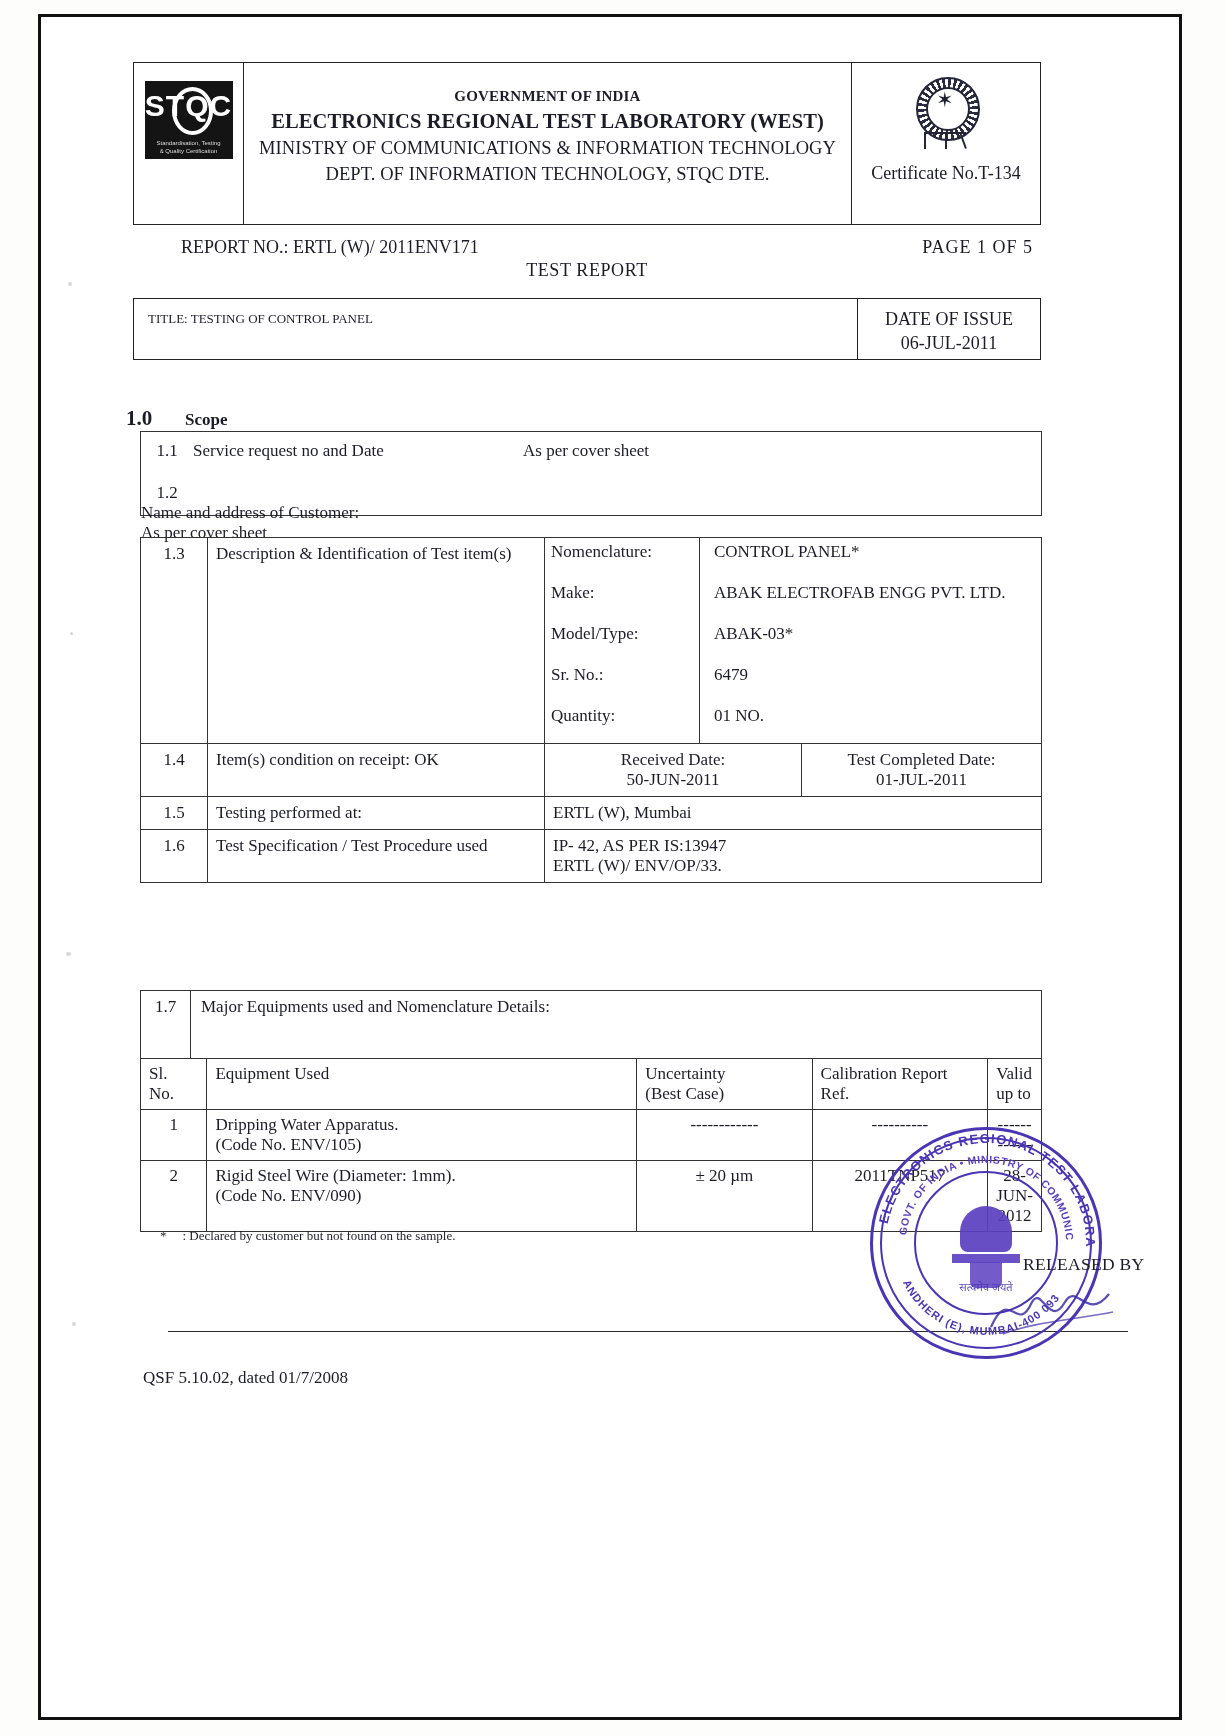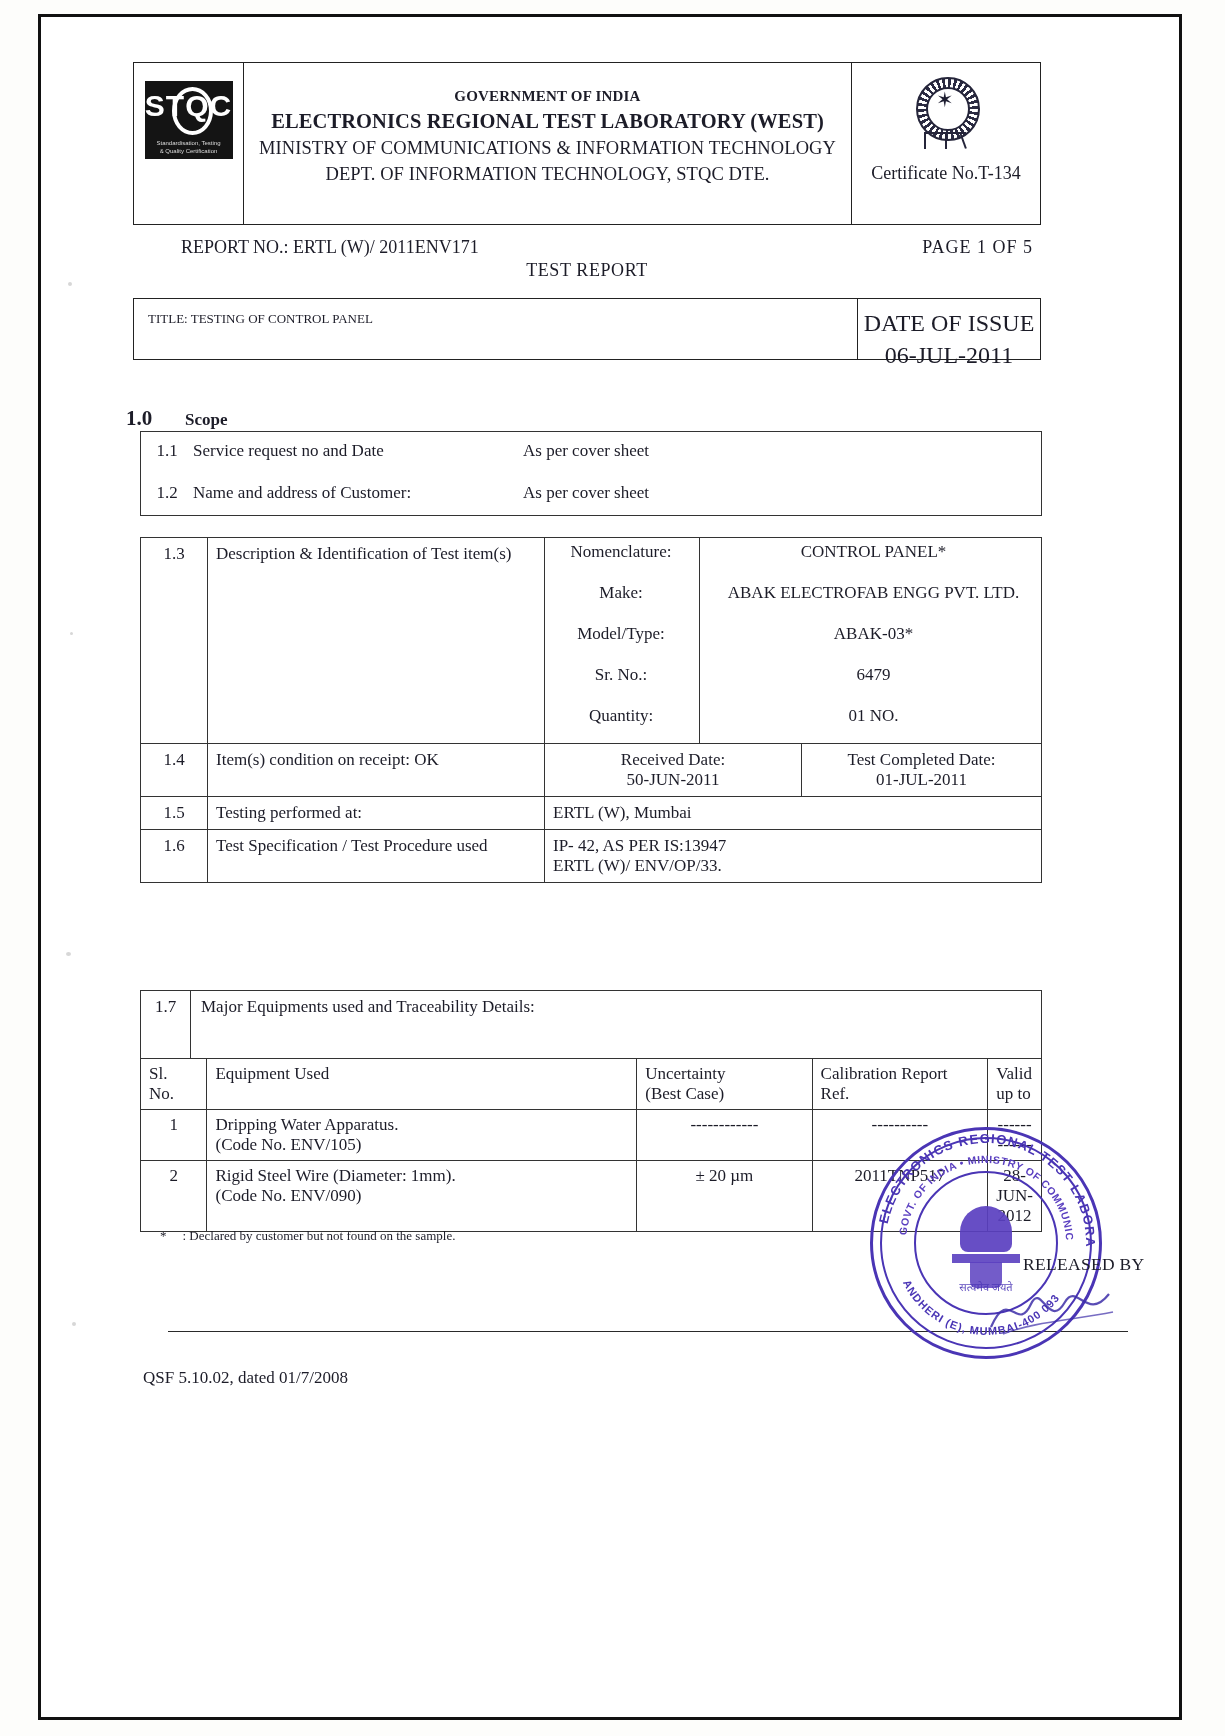--- a/index.html
+++ b/index.html
@@ -205,21 +205,21 @@
     border-right: 1.5px solid #222;
     box-sizing: border-box;
     padding: 12px 0 0 14px;
     font-size: 13px;
   }
   .title-right {
     width: 182px;
     box-sizing: border-box;
     text-align: center;
     padding-top: 8px;
-    font-size: 24px;
+    font-size: 18px;
     line-height: 1.35;
   }
 
   
   .scope-head {
     position: absolute;
     left: 78px; top: 374px;
     font-size: 19px;
     font-weight: bold;
   }
@@ -251,21 +251,21 @@
     border-collapse: collapse;
     font-size: 17px;
   }
   .info-table td {
     border: 1.1px solid #333;
     padding: 6px 8px;
     vertical-align: top;
   }
   .c-idx { width: 50px; text-align: center; }
   .c-lbl { width: 320px; }
-  .pair-row { height: 41px; text-align: center; }
+  .pair-row { height: 41px; }
   .nest { width: 100%; border-collapse: collapse; }
   .nest td {
     border: none;
     padding: 4px 8px 4px 0;
     vertical-align: top;
   }
   .nest td.k { width: 140px; border-right: 1.1px solid #333; padding-left: 6px;}
   .nest td.v { padding-left: 14px; }
   .ctr { text-align: center; }
 
@@ -442,21 +442,21 @@
       <span class="num">1.0</span>
       <span class="txt">Scope</span>
     </div>
 
     <div class="scope-box">
       <div class="scope-line">
         <span class="idx">1.1</span>
         <span class="lbl">Service request no and Date</span>
         <span class="val">As per cover sheet</span>
       </div>
-      <div class="scope-line" style="padding-top:22px;">
+      <div class="scope-line" style="padding-top:22px;flex-direction:column;">
         <span class="idx">1.2</span>
         <span class="lbl">Name and address of Customer:</span>
         <span class="val">As per cover sheet</span>
       </div>
     </div>
 
     <table class="info-table">
       <tbody>
           <tr>
         <td class="c-idx" rowspan="1">1.3</td>
@@ -515,21 +515,21 @@
           <div>IP- 42,  AS PER IS:13947</div>
           <div>ERTL (W)/ ENV/OP/33.</div>
         </td>
       </tr>
     </tbody>
       </table>
 
     <div class="equip-wrap">
       <div class="equip-top">
         <div class="idx">1.7</div>
-        <div class="lbl">Major Equipments used and Traceability Details:</div>
+        <div class="lbl">Major Equipments used and Nomenclature Details:</div>
       </div>
       <table class="equip-table">
         <thead>
           <tr>
             <th class="eq-sl">
               <div>Sl.</div>
               <div>No.</div>
             </th>
             <th class="eq-name">Equipment Used</th>
             <th class="eq-unc eq-unc-h">

